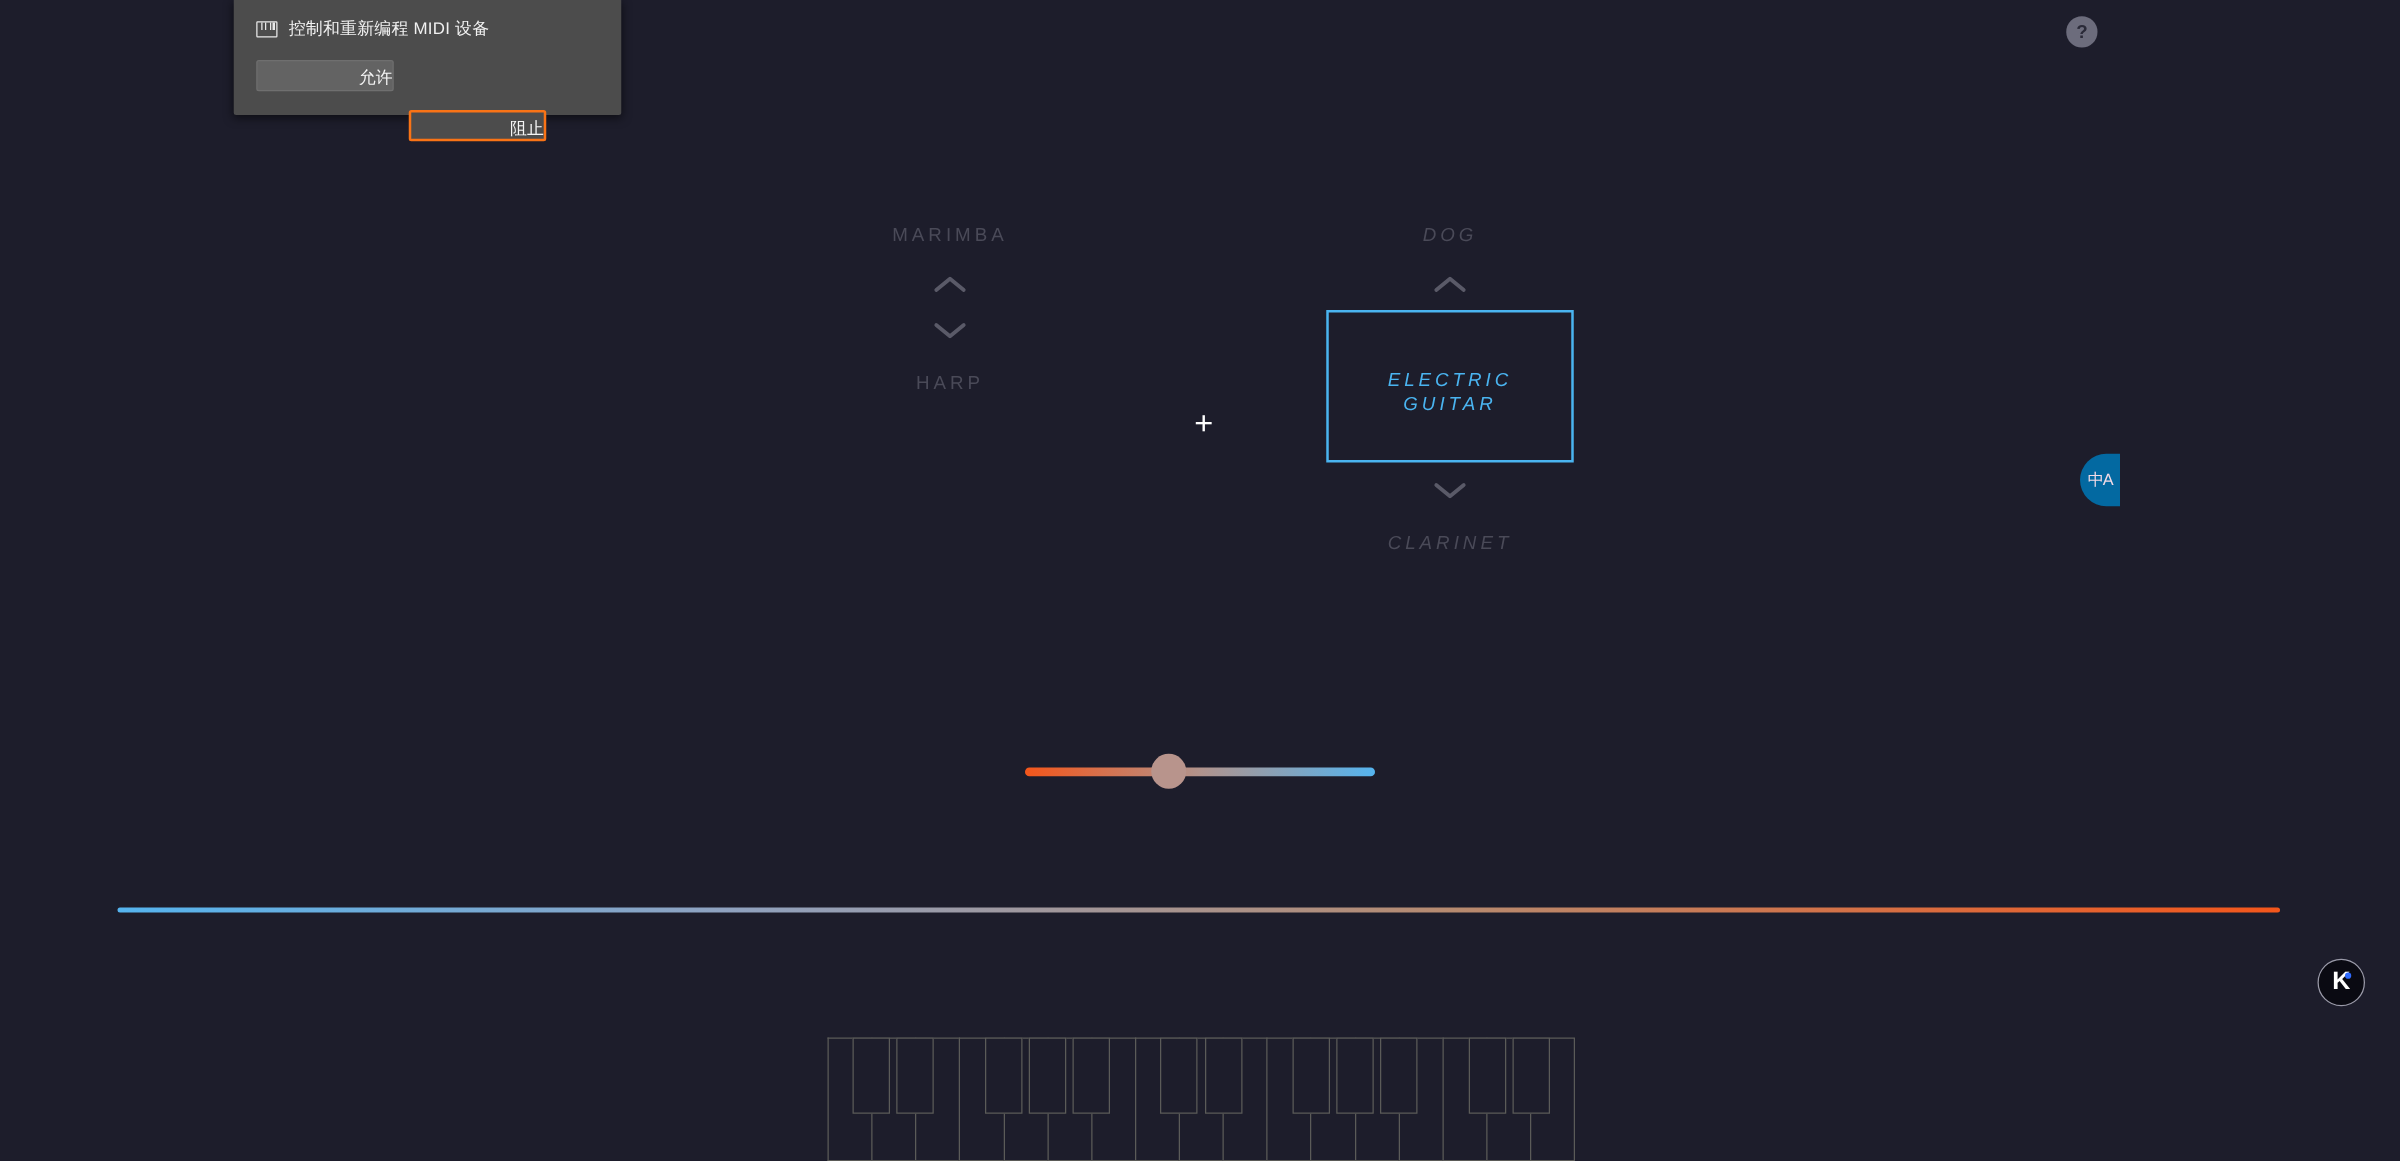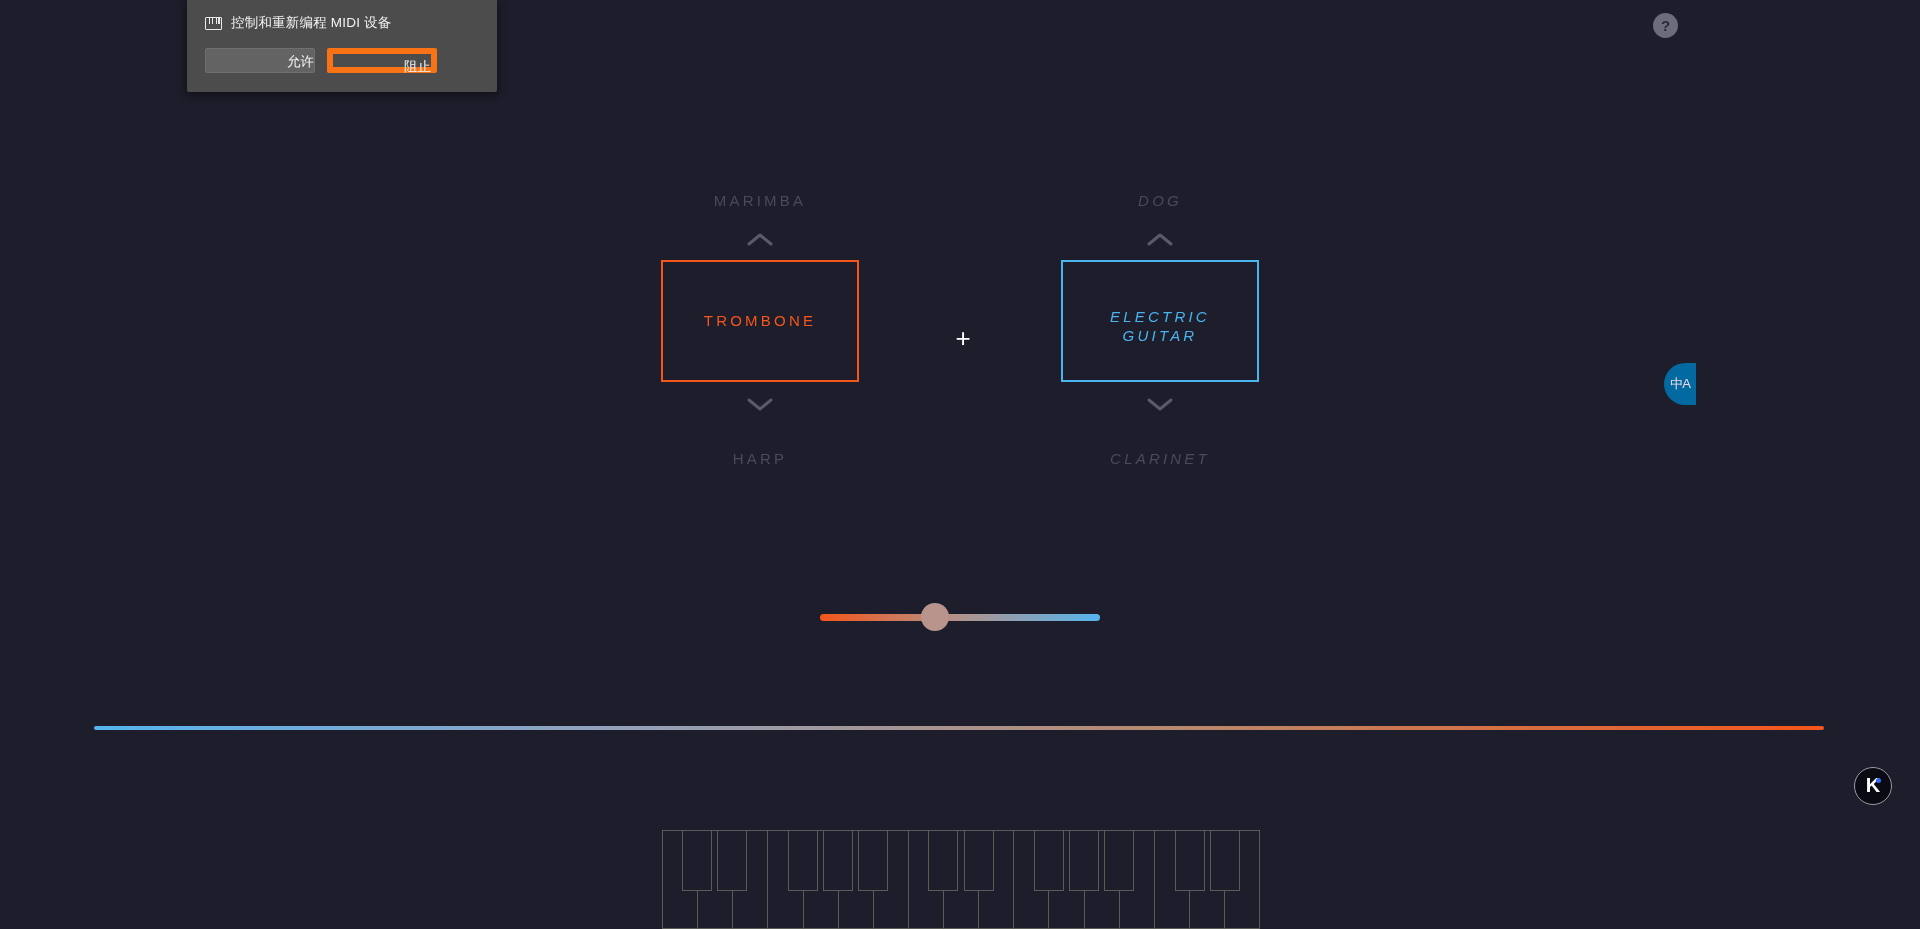--- a/index.html
+++ b/index.html
@@ -78,21 +78,22 @@
     color: #f5f5f5;
     background: #636363;
     border: 1px solid #6f6f6f;
     border-radius: 2px;
     cursor: pointer;
     box-sizing: border-box;
     user-select: none;
   }
   .midi-btn.secondary {
     background: #4c4c4c;
-    border: 6px solid #f97316;
+    border: 2px solid #f97316;
+    margin-top: 40px;
   }
 
   
   .help-btn {
     position: absolute;
     right: 18px;
     top: 13px;
     width: 25px;
     height: 25px;
     border-radius: 50%;
@@ -183,21 +184,21 @@
     color: #23232f;
     height: 20px;
     line-height: 20px;
   }
   .ghost {
     font-size: 15px;
     letter-spacing: 3.2px;
     color: #4a4a58;
     height: 34px;
     line-height: 34px;
-    margin-top: 24px;
+    margin-top: 12px;
     cursor: pointer;
     user-select: none;
   }
   .chevron {
     height: 28px;
     margin-top: 8px;
     display: flex;
     align-items: center;
     justify-content: center;
     cursor: pointer;
@@ -348,23 +349,20 @@
   <div class="picker">
 
     <div class="column left">
       <div class="ghost-far"></div>
       <div class="ghost">MARIMBA</div>
       <div class="chevron">
         <svg width="28" height="16" viewBox="0 0 28 16">
             <polyline points="3,12 14,3 25,12" fill="none" stroke="#5a5a68" stroke-width="3" stroke-linecap="round" stroke-linejoin="round"></polyline>
           </svg>
       </div>
-      <div class="card">
-        <div class="card-label">TROMBONE</div>
-      </div>
       <div class="chevron">
         <svg width="28" height="16" viewBox="0 0 28 16">
             <polyline points="3,4 14,13 25,4" fill="none" stroke="#5a5a68" stroke-width="3" stroke-linecap="round" stroke-linejoin="round"></polyline>
           </svg>
       </div>
       <div class="ghost">HARP</div>
     </div>
 
     <div class="plus">+</div>
 

